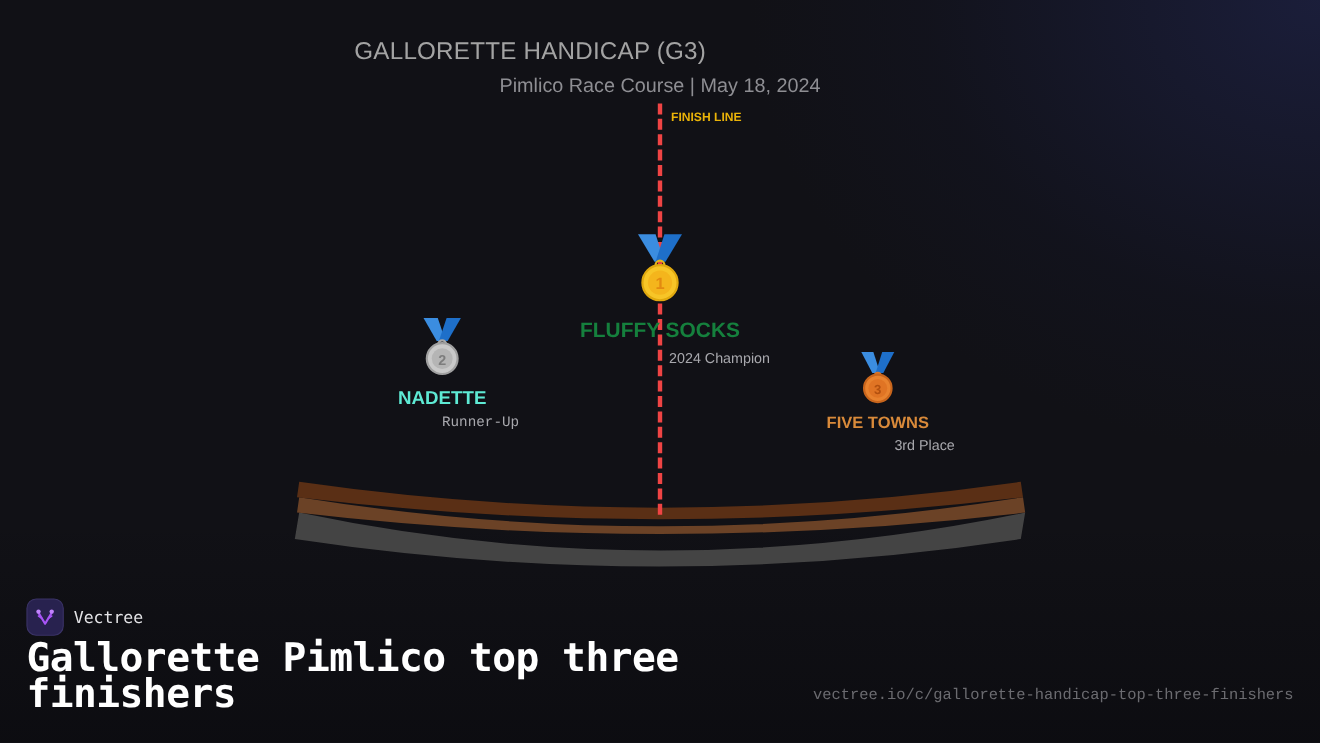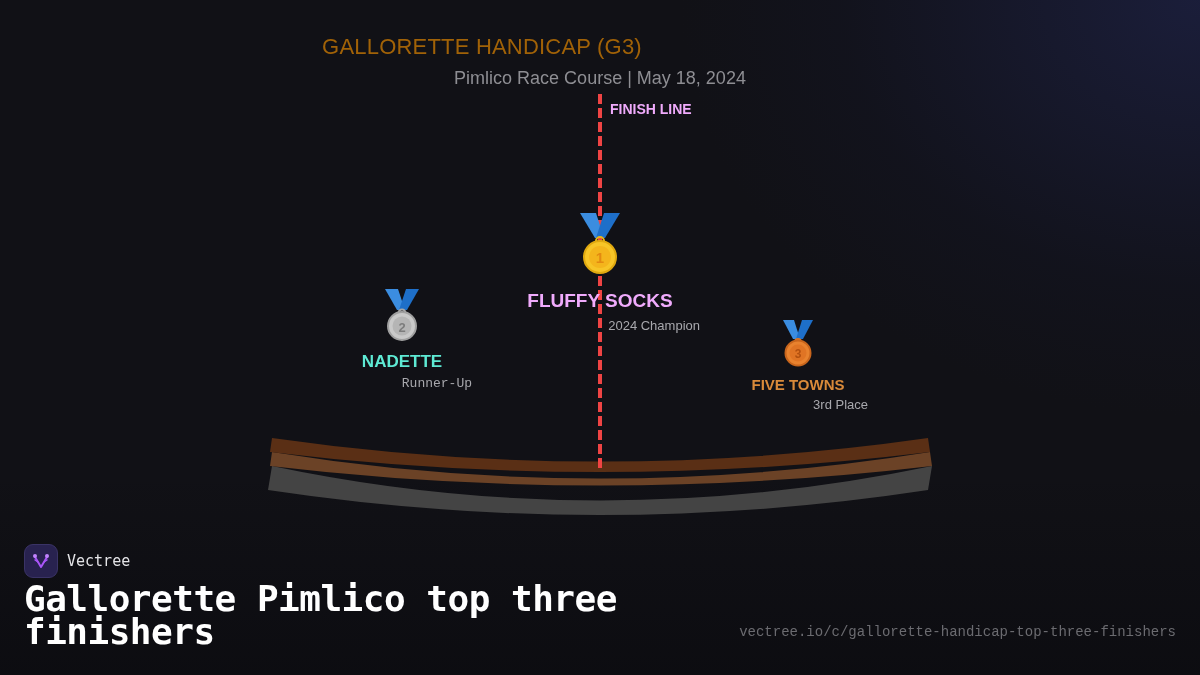--- a/index.html
+++ b/index.html
@@ -12,38 +12,38 @@
   }
   .bg-glow {
     position: absolute; inset: 0;
     background:
       radial-gradient(ellipse 650px 520px at 1200px 0px, rgba(30,34,70,0.75), rgba(20,22,40,0.35) 55%, rgba(0,0,0,0) 80%),
       linear-gradient(180deg, rgba(0,0,0,0) 70%, rgba(8,8,12,0.5) 100%);
     pointer-events: none;
   }
   .title {
     position: absolute; left: 0; width: 964px; top: 34px;
-    text-align: center; font-size: 22px; color: #a16207; letter-spacing: 0.2px;
+    text-align: center; font-size: 22px; color: #a3a3a3; letter-spacing: 0.2px;
   }
   .subtitle {
     position: absolute; left: 0; width: 1200px; top: 68px;
     text-align: center; font-size: 18px; color: #8e8e93;
   }
   .scene { position: absolute; left: 0; top: 0; width: 1200px; height: 675px; }
   .finish-label {
     position: absolute; left: 610px; top: 101px;
-    font-size: 14px; font-weight: bold; color: #f0abfc;
+    font-size: 11px; font-weight: bold; color: #eab308;
   }
   .finisher { position: absolute; text-align: center; }
   .medal { display: block; margin: 0 auto; }
   .name { font-weight: bold; white-space: nowrap; }
   .role { color: #a8a8ad; white-space: nowrap; text-align: right; }
 
   .f1 { left: 500px; width: 200px; top: 210px; }
-  .f1 .name { font-size: 19px; color: #f0abfc; margin-top: 16px; }
+  .f1 .name { font-size: 19px; color: #15803d; margin-top: 16px; }
   .f1 .role { font-size: 13px; margin-top: 6px; }
 
   .f2 { left: 332px; width: 140px; top: 286px; }
   .f2 .name { font-size: 17px; color: #5eead4; margin-top: 10px; }
   .f2 .role { font-size: 13px; margin-top: 4px; font-family: Liberation Mono, monospace; }
 
   .f3 { left: 728px; width: 140px; top: 318px; }
   .f3 .name { font-size: 15px; color: #d98a3a; margin-top: 8px; }
   .f3 .role { font-size: 13px; margin-top: 4px; }
 

